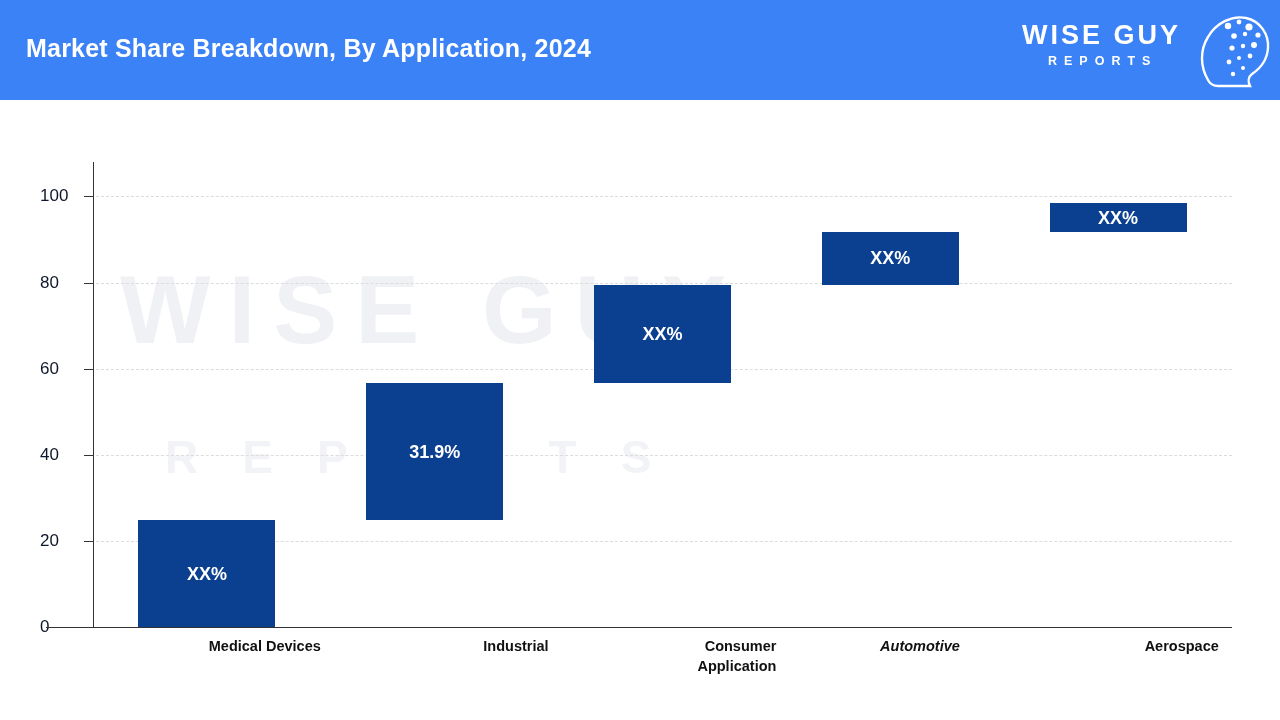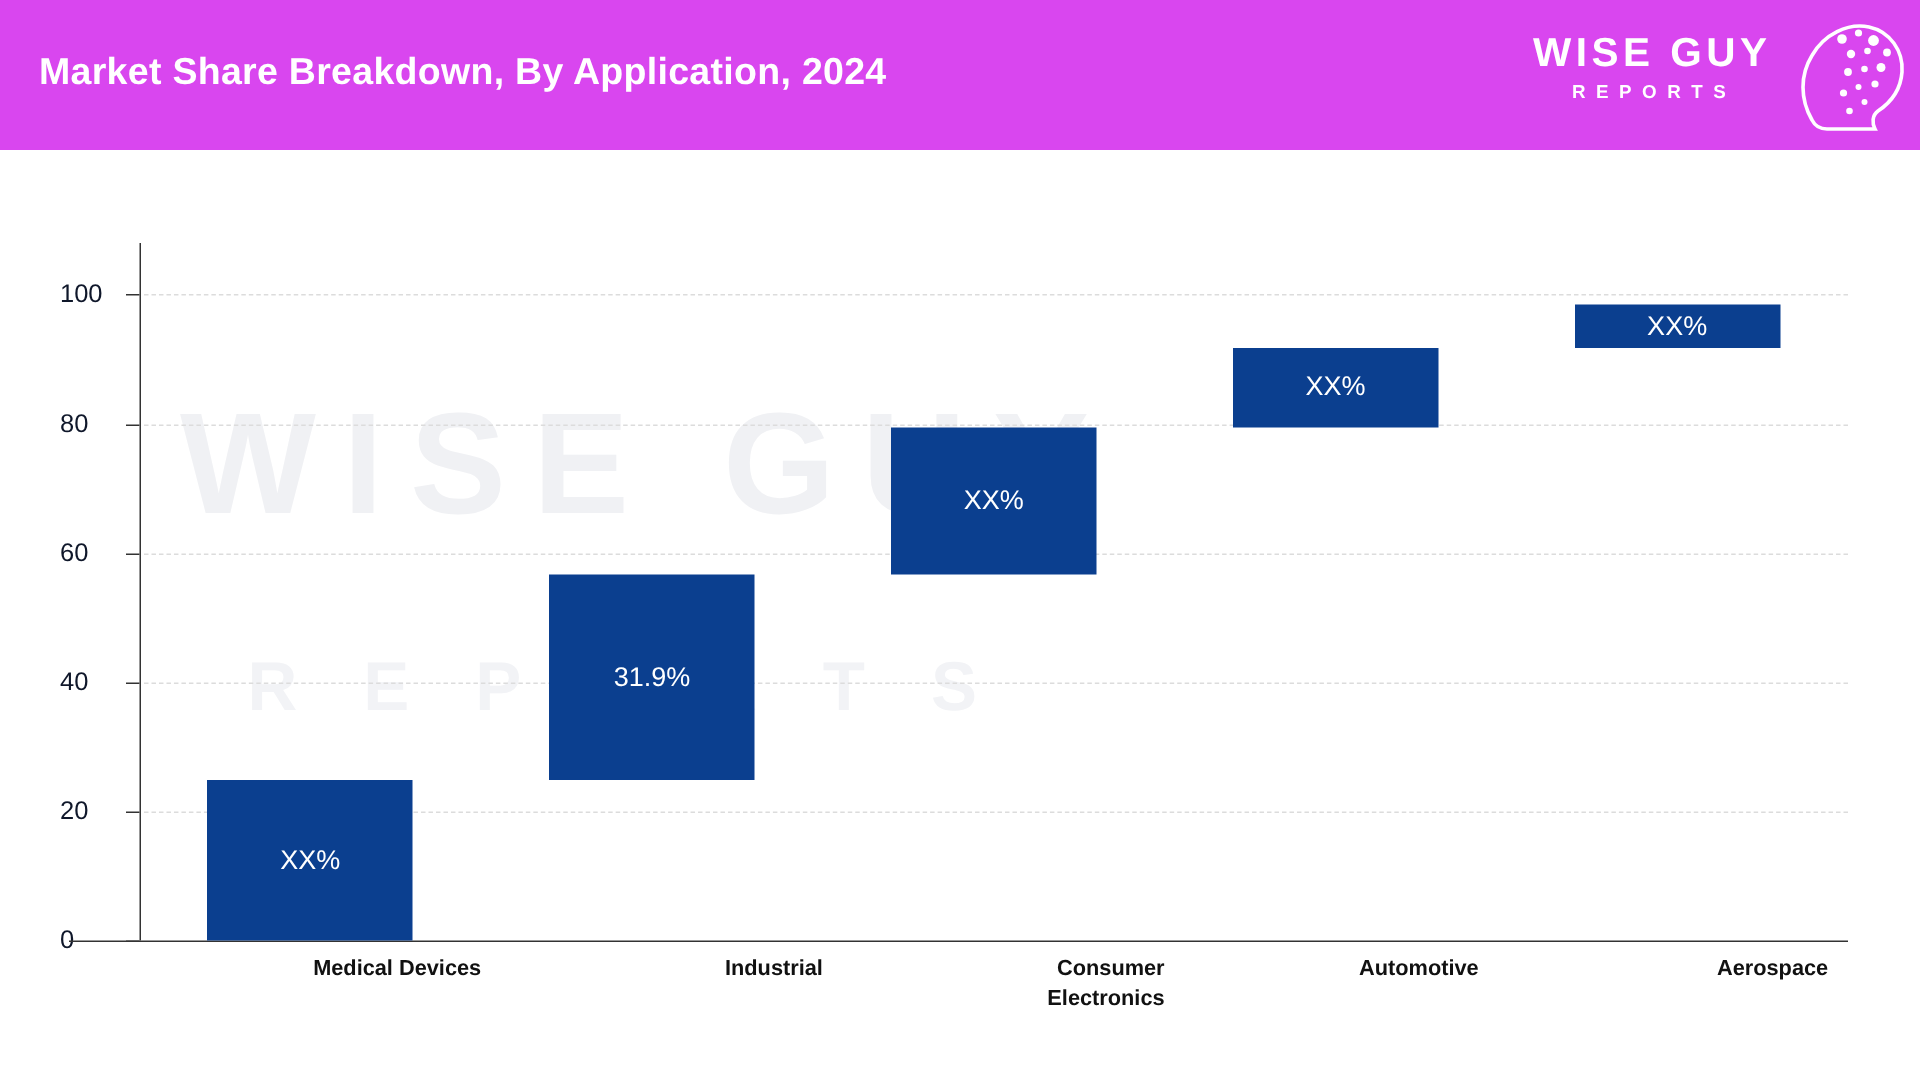--- a/index.html
+++ b/index.html
@@ -21,21 +21,21 @@
     background: #ffffff;
   }
 
   
   #header {
     position: absolute;
     left: 0;
     top: 0;
     width: 1280px;
     height: 100px;
-    background: #d946ef;
+    background: #3b82f6;
     box-sizing: border-box;
   }
   #header-title {
     position: absolute;
     left: 26px;
     top: 34px;
     font-size: 25px;
     font-weight: bold;
     color: #ffffff;
     letter-spacing: 0.2px;
@@ -171,21 +171,21 @@
 
   .bar {
     position: absolute;
     background: #0b3f8f;
   }
   .bar-label {
     position: absolute;
     width: 100%;
     text-align: center;
     font-size: 18px;
-    font-weight: normal;
+    font-weight: bold;
     color: #ffffff;
     transform: translateY(-50%);
     top: 50%;
     left: 0;
   }
 
   .cat-label {
     position: absolute;
     top: 536px;
     font-size: 14.5px;
@@ -289,23 +289,23 @@
       </div>
     <div id="cats-layer">
         <div class="cat-label" style="left: 93px; width: 227.8px;">
           <div>Medical Devices</div>
         </div>
         <div class="cat-label" style="left: 320.8px; width: 227.8px;">
           <div>Industrial</div>
         </div>
         <div class="cat-label" style="left: 548.6px; width: 227.8px;">
           <div>Consumer</div>
-          <div>Electronics</div>
-        </div>
-        <div class="cat-label" style="left: 758px; width: 227.8px;">
+          <div>Application</div>
+        </div>
+        <div class="cat-label" style="left: 732px; width: 227.8px; font-style: italic;">
           <div>Automotive</div>
         </div>
         <div class="cat-label" style="left: 991px; width: 227.8px;">
           <div>Aerospace</div>
         </div>
       </div>
   </div>
 
 </div>
 

